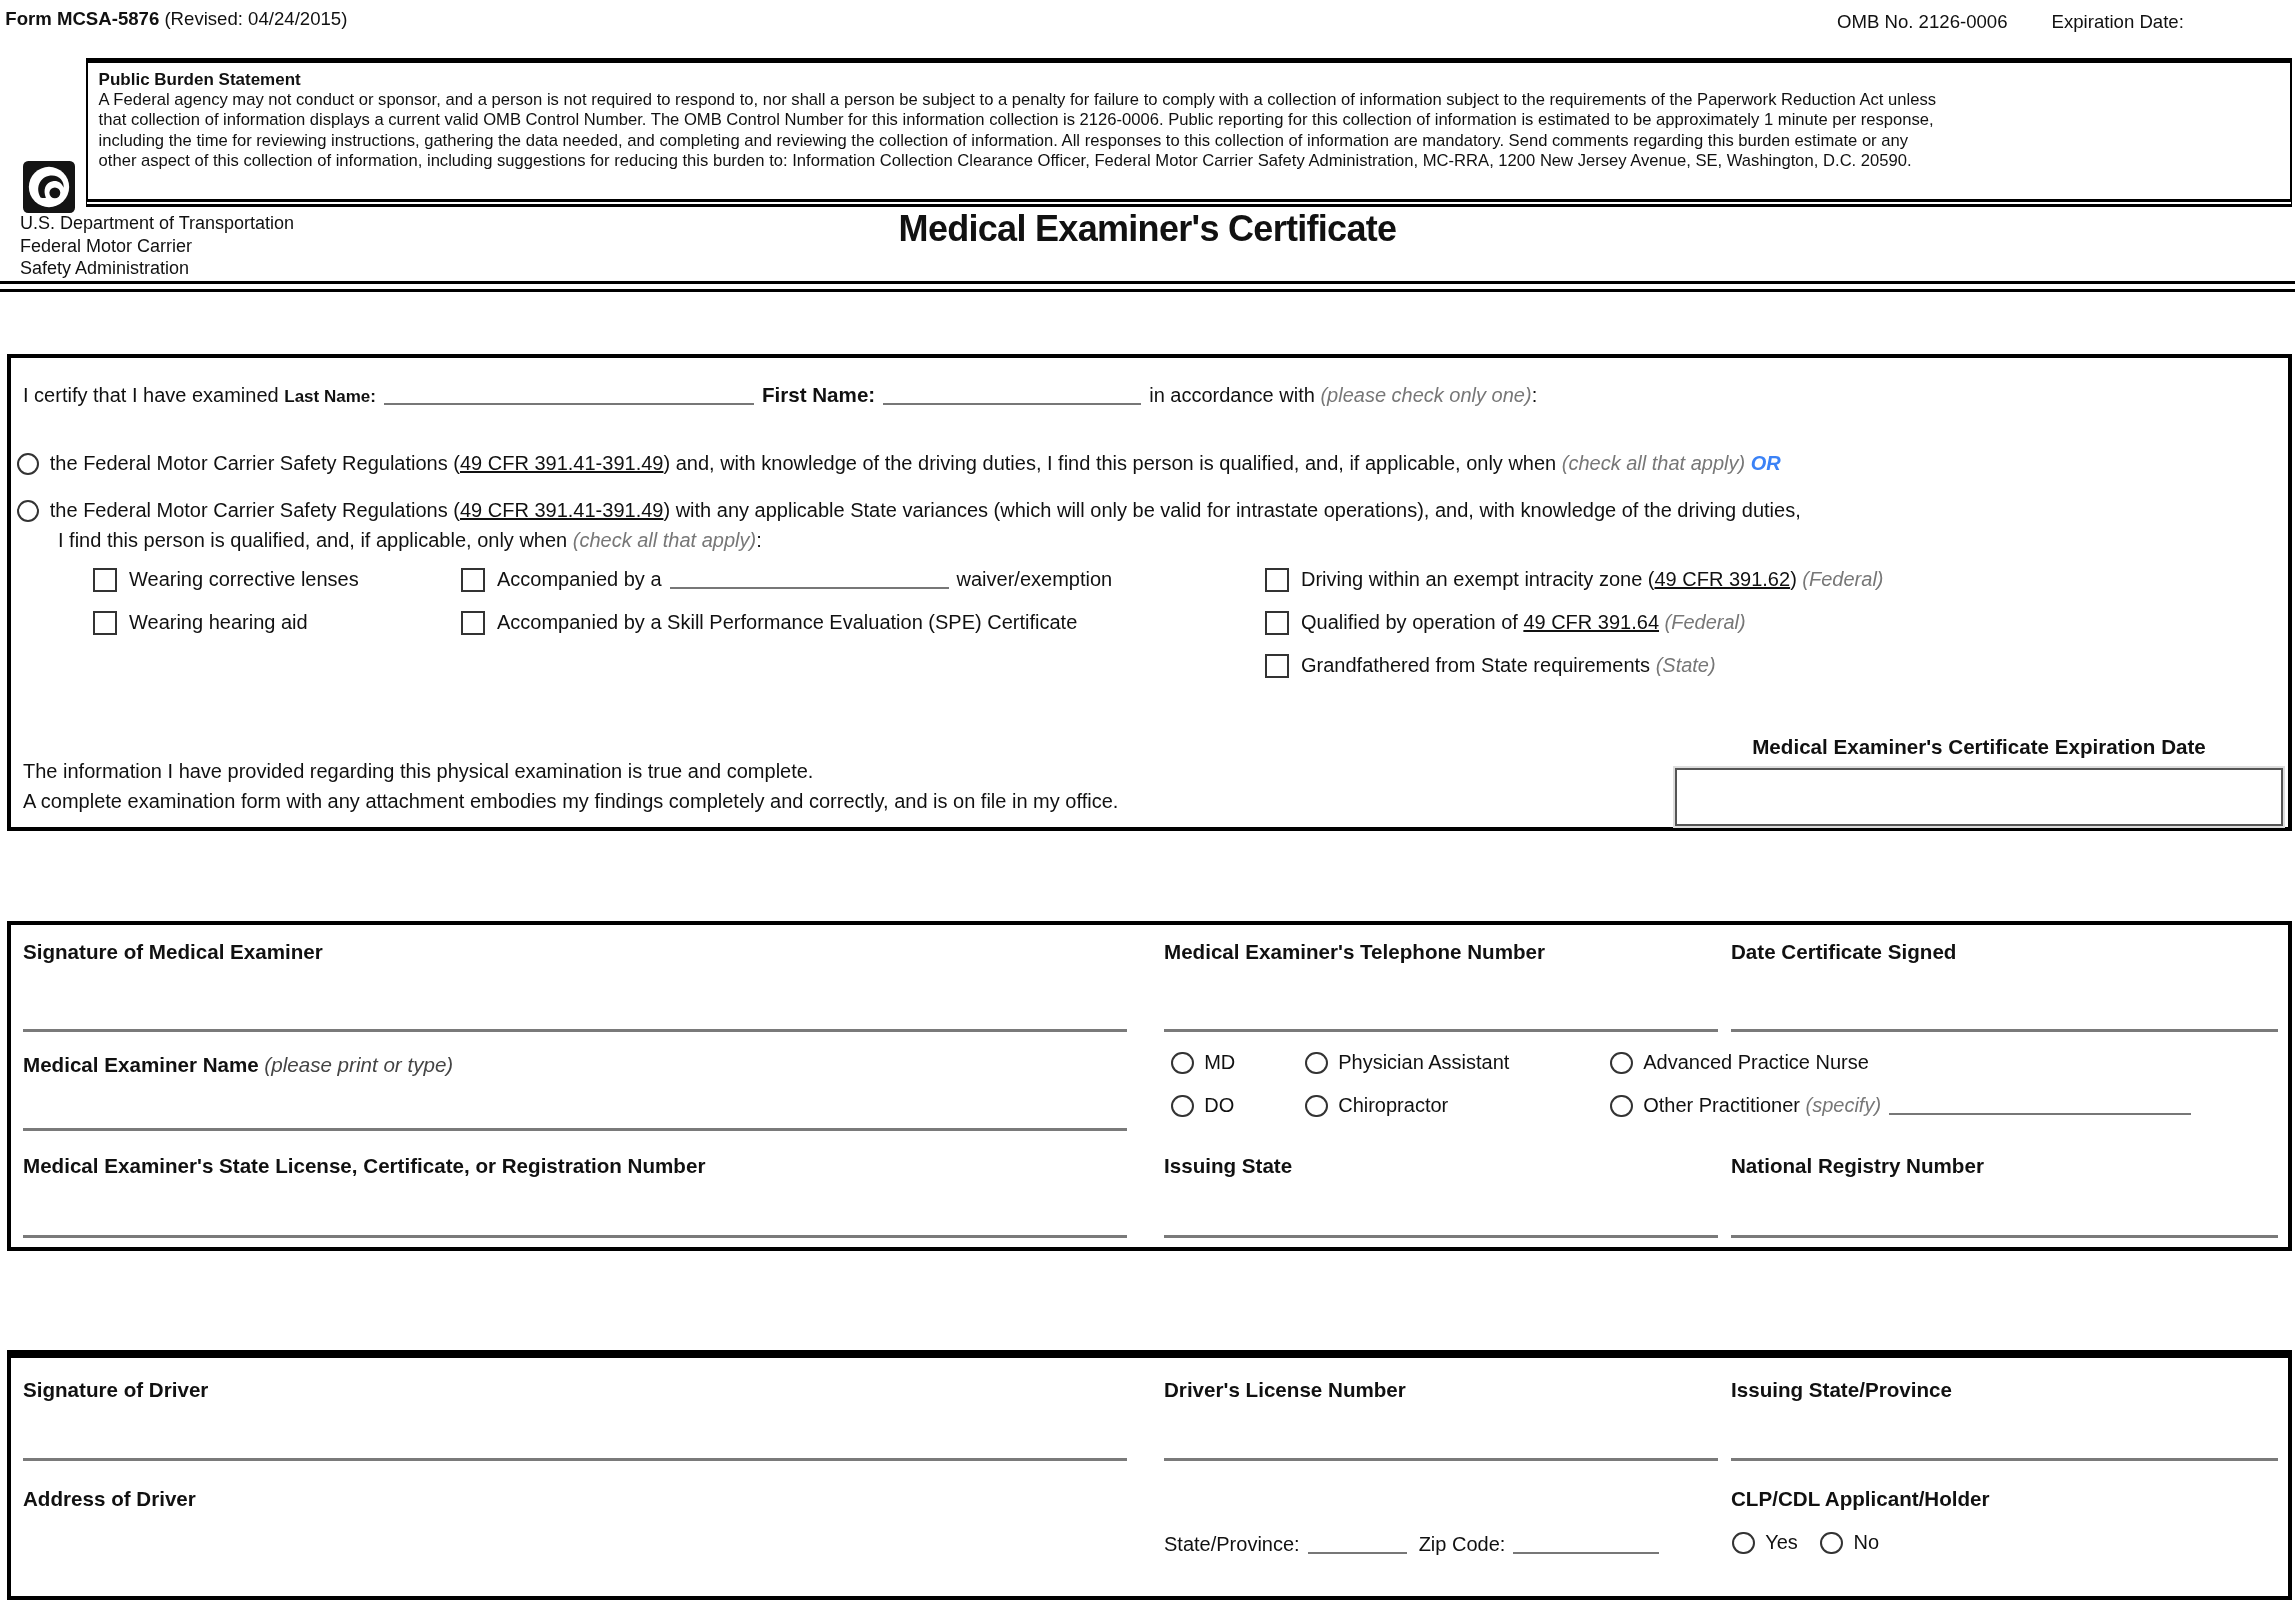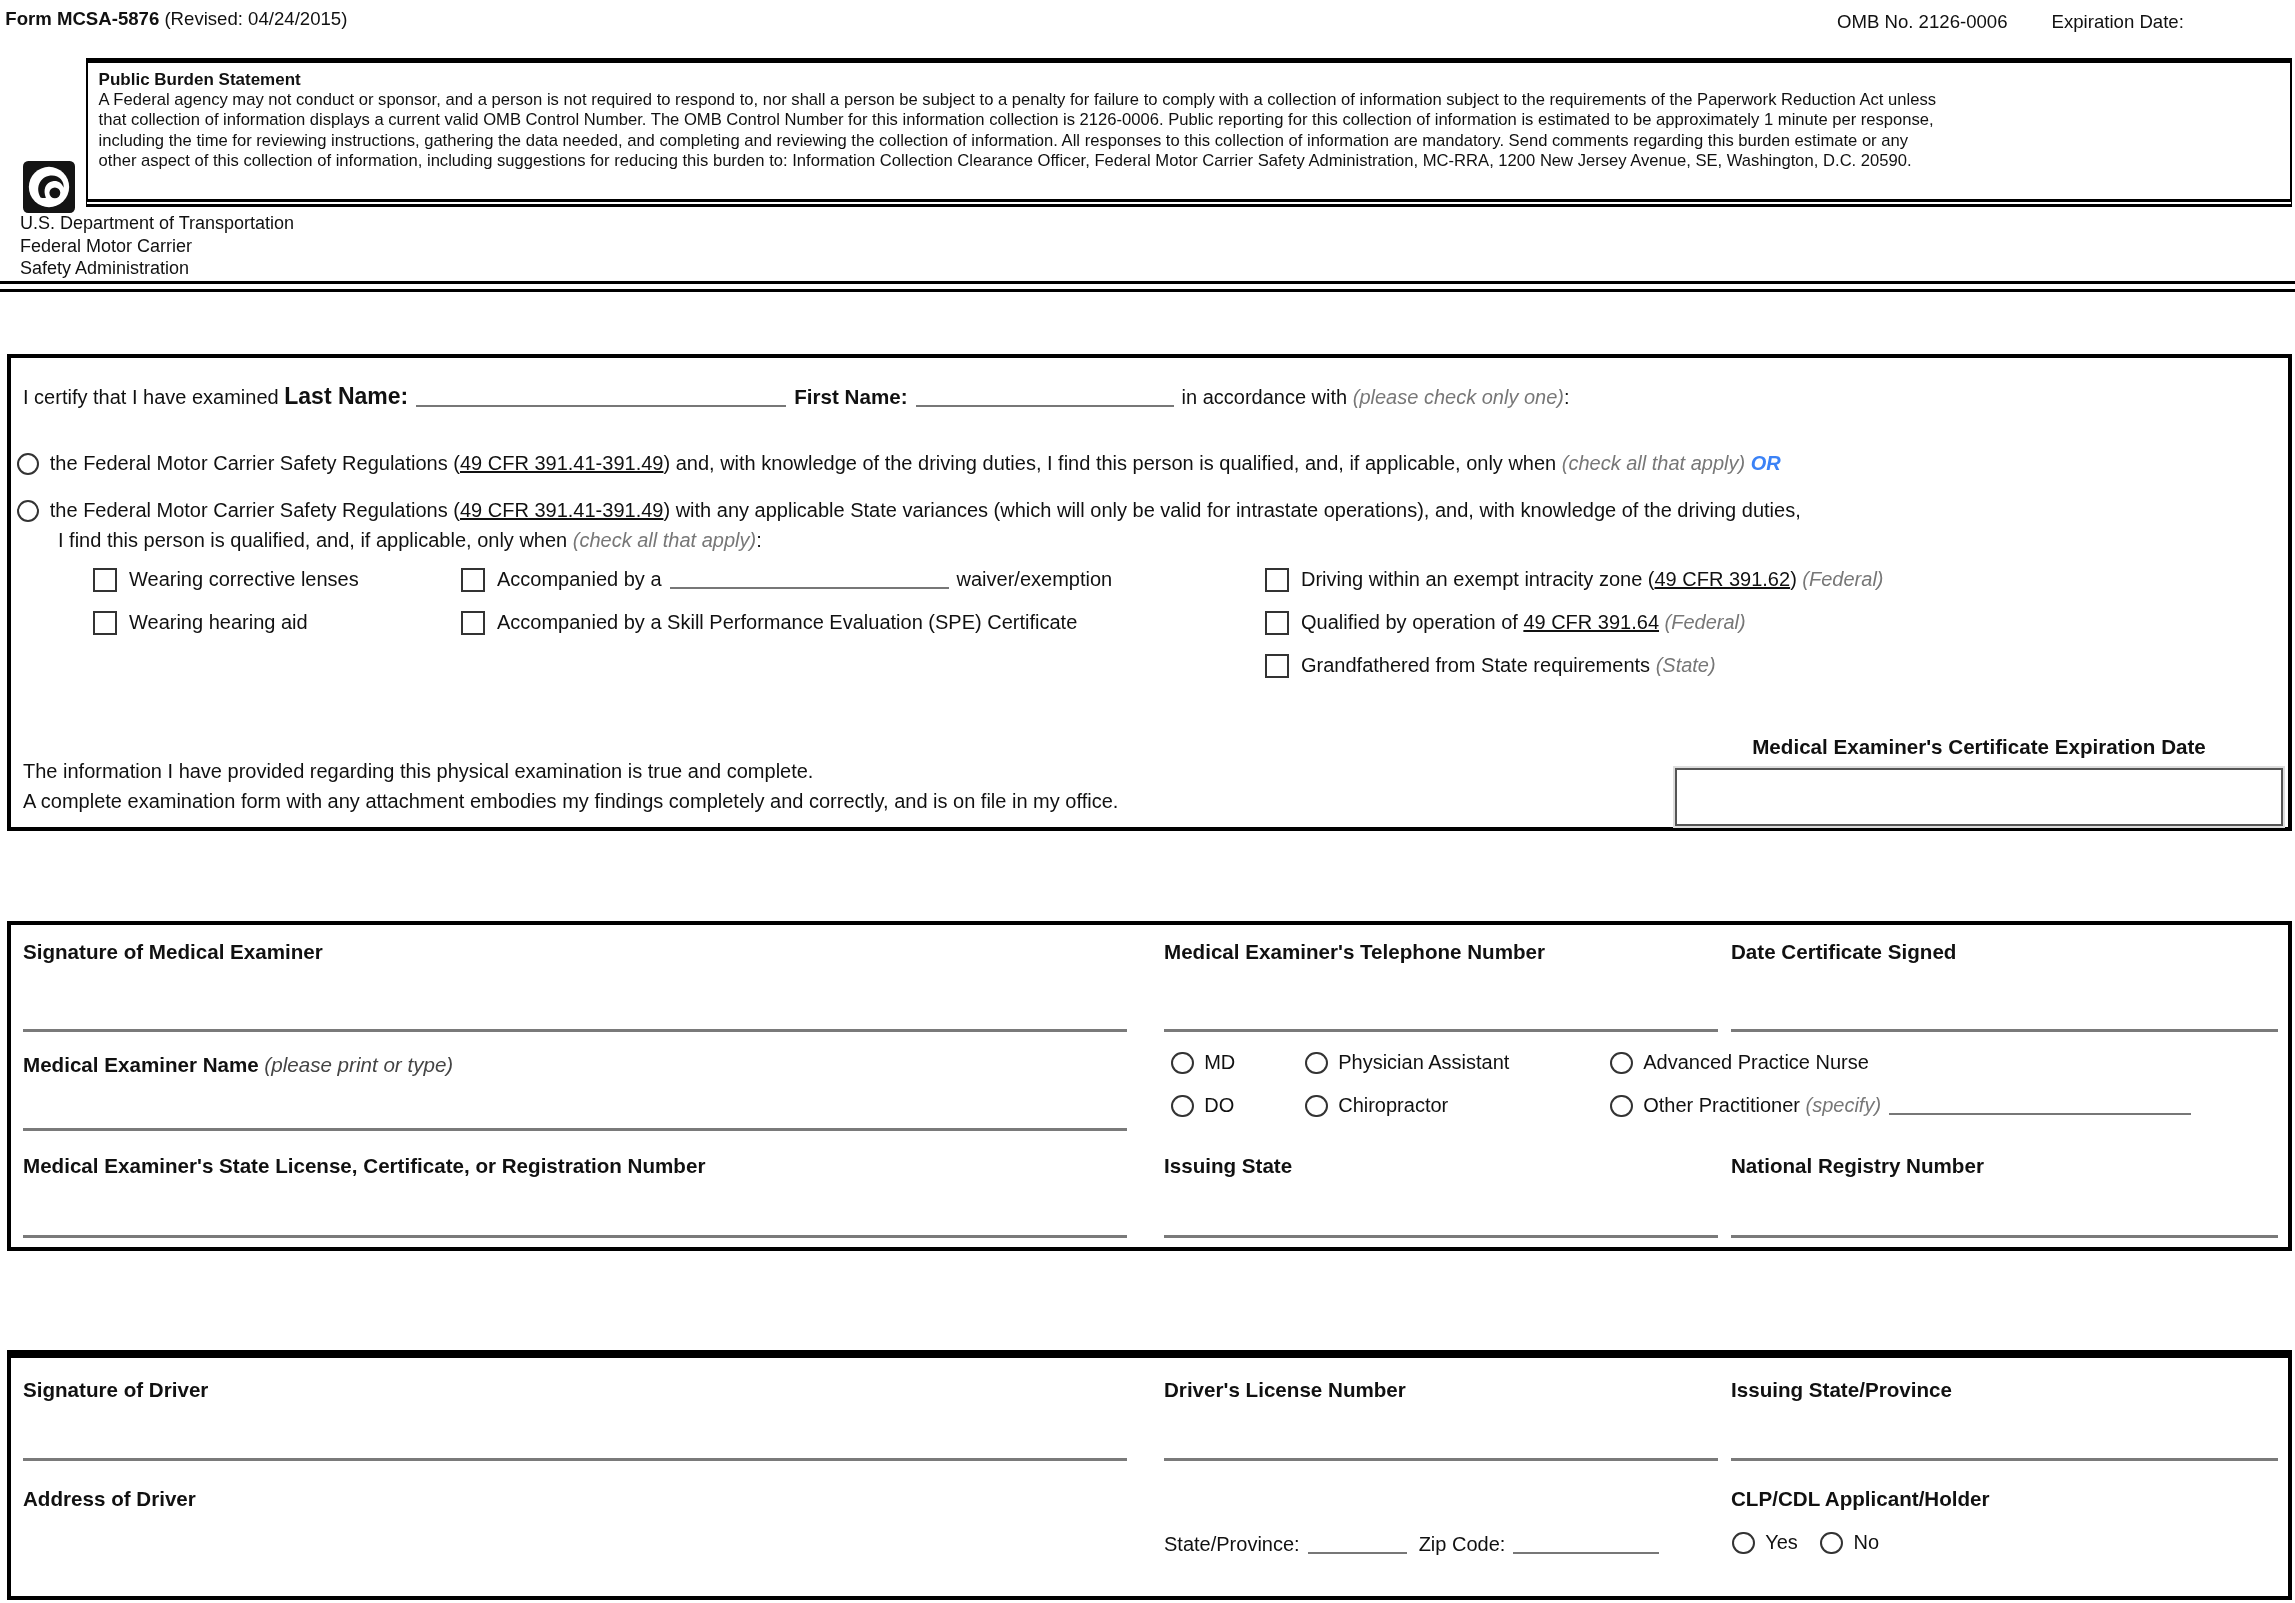--- a/index.html
+++ b/index.html
@@ -61,27 +61,28 @@
       <circle cx="24.5" cy="24.5" r="4.2" fill="#141414"></circle>
     </svg>
   </div>
 
   <div class="t agency" style="left:20px;top:212px">
     <div>U.S. Department of Transportation</div>
     <div>Federal Motor Carrier</div>
     <div>Safety Administration</div>
   </div>
 
+  <div class="t ctr title" style="top:208px">Medical Examiner's Certificate</div>
 
   <div class="dblrule" style="left:0;top:281px;width:2295px"></div>
 
   <div class="box" style="left:6.6px;top:354px;width:2285px;height:477px"></div>
 
   <div class="t" style="left:23px;top:383px"><span>I certify that I have examined</span>
-    <span class="b" style="font-size:23px">Last Name:</span><span class="blank" style="width:370px"></span><span class="b" style="font-size:20.6px">First Name:</span><span class="blank" style="width:258px"></span><span>in accordance with</span>
+    <span class="b" style="font-size:17px">Last Name:</span><span class="blank" style="width:370px"></span><span class="b" style="font-size:20.6px">First Name:</span><span class="blank" style="width:258px"></span><span>in accordance with</span>
     <span class="note">(please check only one)</span><span>:</span></div>
 
   <div class="t" style="left:16.6px;top:452px"><span class="rad"></span><span>the Federal Motor Carrier Safety Regulations (</span><span class="cfr">49 CFR 391.41-391.49</span><span>) and, with knowledge of the driving duties, I find this person is qualified, and, if applicable, only when</span>
     <span class="note">(check all that apply)</span>
     <span class="orx">OR</span></div>
 
   <div class="t" style="left:16.6px;top:499px"><span class="rad"></span><span>the Federal Motor Carrier Safety Regulations (</span><span class="cfr">49 CFR 391.41-391.49</span><span>) with any applicable State variances (which will only be valid for intrastate operations), and, with knowledge of the driving duties,</span></div>
   <div class="t" style="left:58px;top:529px"><span>I find this person is qualified, and, if applicable, only when</span>
     <span class="note">(check all that apply)</span><span>:</span></div>
 

